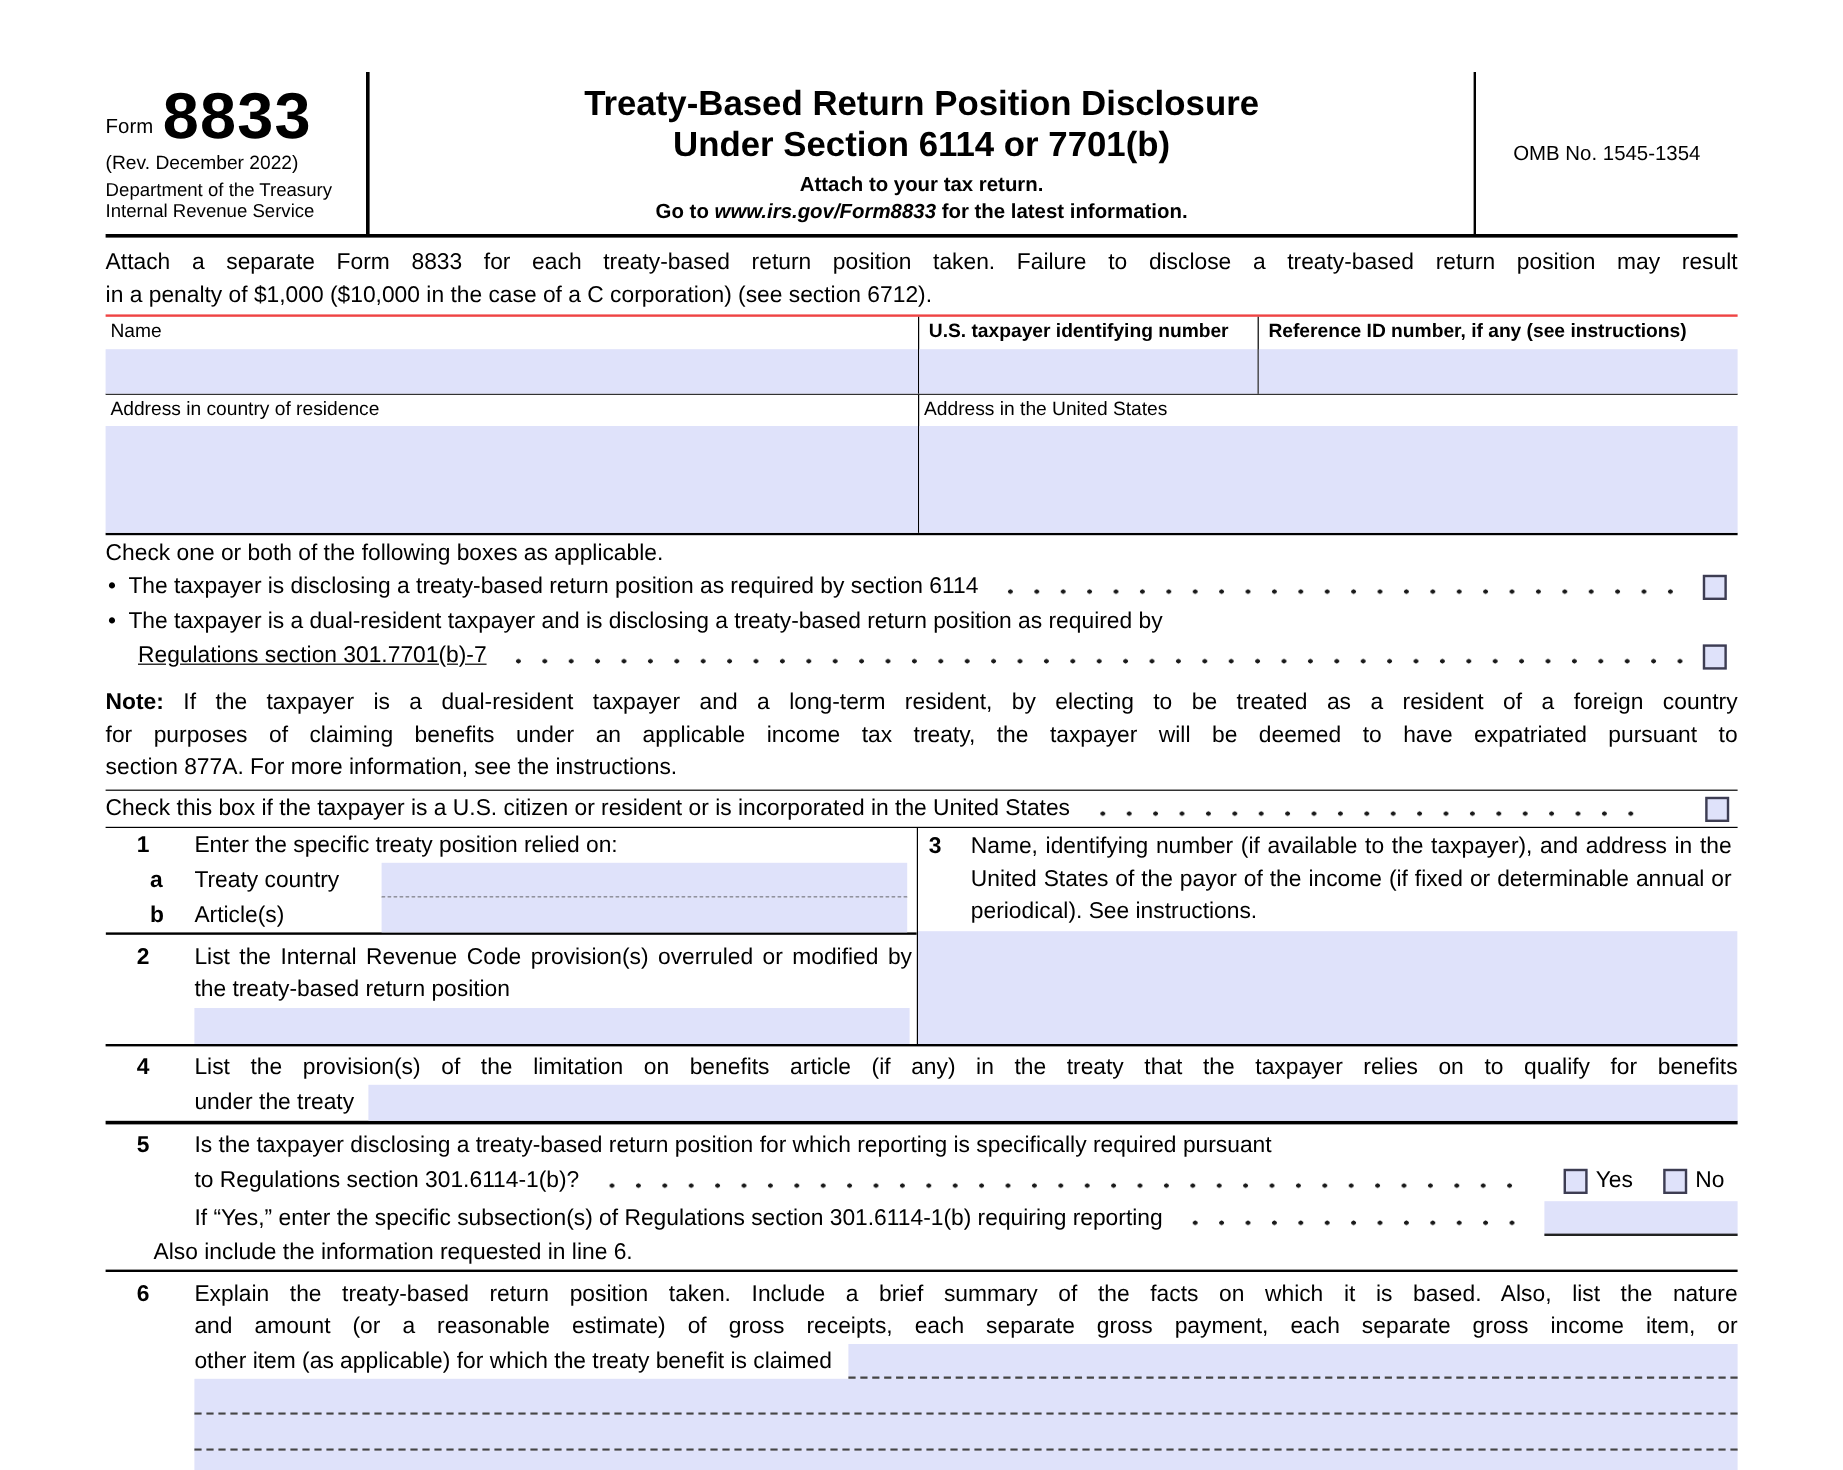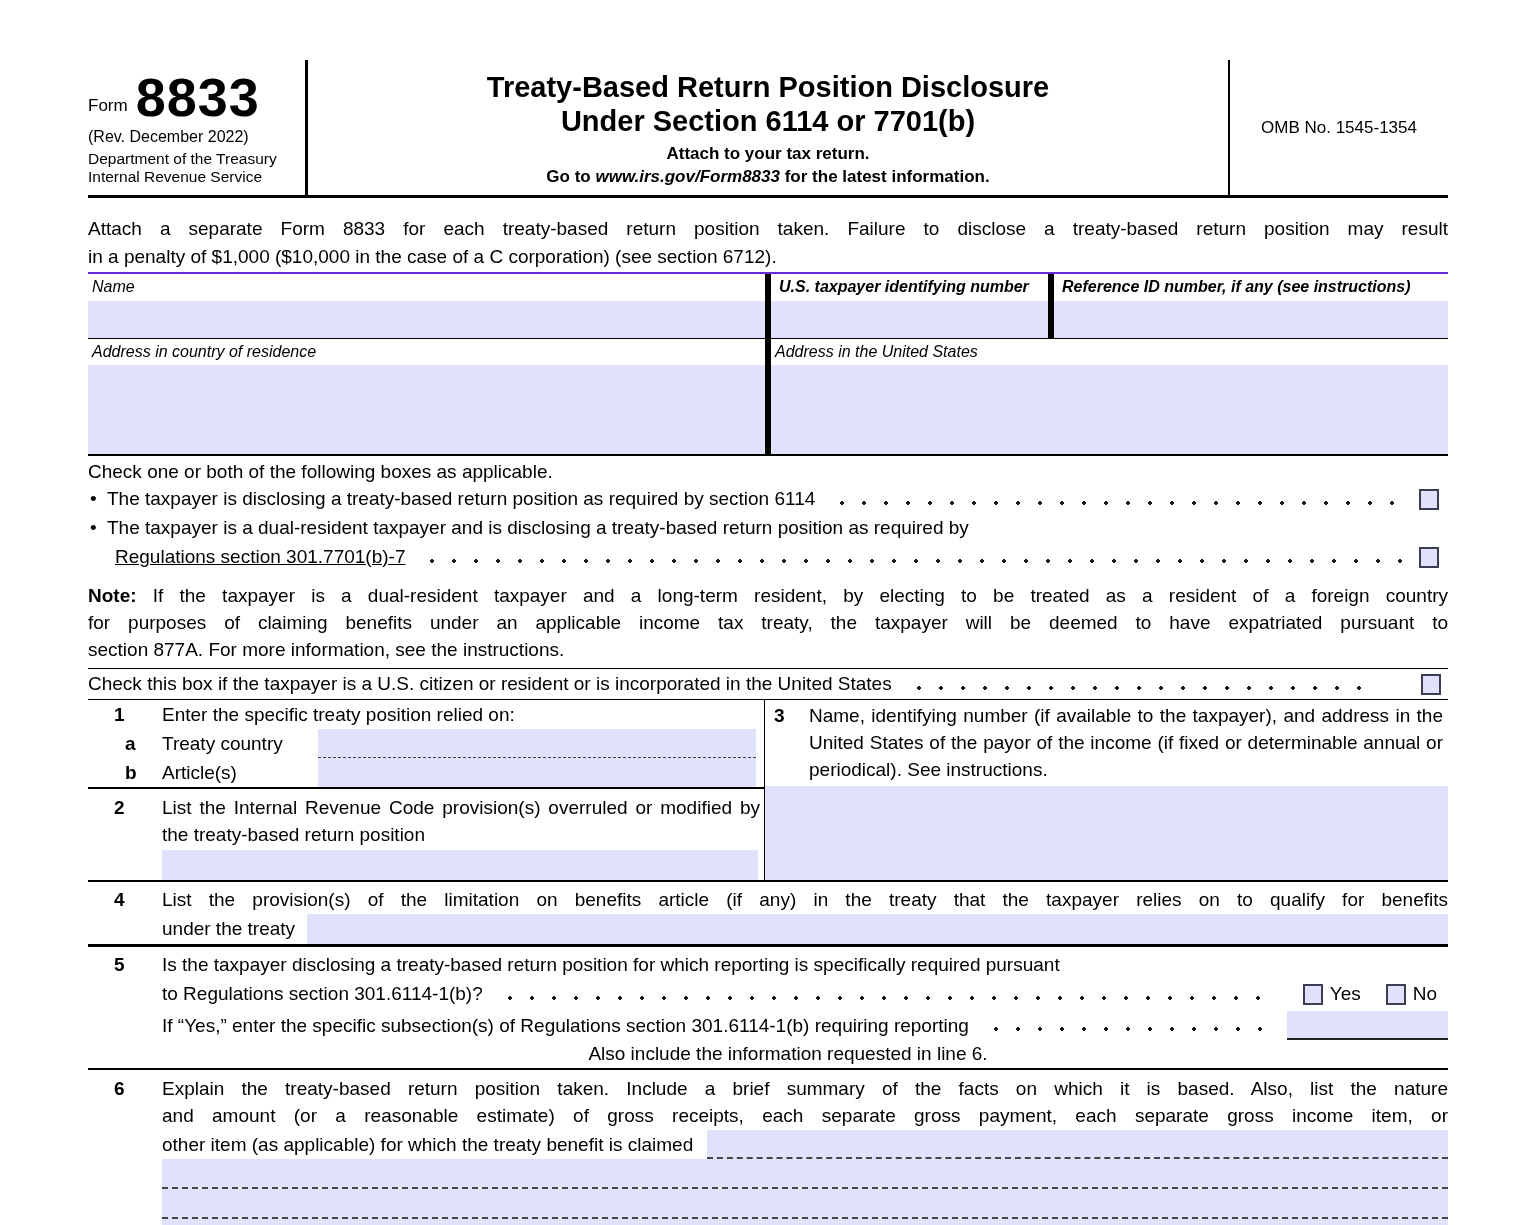--- a/index.html
+++ b/index.html
@@ -33,27 +33,27 @@
   .flush { text-align:justify; text-align-last:justify; }
   .cb { width:20px; height:21px; background:var(--lav); border:2px solid #3d3d52; flex:0 0 auto; }
   .leader { flex:1; align-self:stretch;
     background-image:radial-gradient(circle, #1a1a1a 1.7px, transparent 2.1px);
     background-size:22px 6px; background-repeat:repeat-x;
     background-position:4px calc(100% - 8px); margin:0 12px; }
   .num { width:74px; padding-left:26px; font-weight:bold; flex:0 0 auto; }
   b.inline { font-weight:bold; }
 
   
-  .intro { padding:17px 0 1px; border-bottom:2px solid #6d28d9; }
+  .intro { padding:7px 0 1px; border-bottom:2px solid #ef4444; }
 
   
   .id-row1 { display:grid; grid-template-columns:677px 283px 400px; border-bottom:1px solid #000; }
   .id-row2 { display:grid; grid-template-columns:677px 683px; border-bottom:2px solid #000; }
-  .id-cell { display:flex; flex-direction:column;font-style:italic; }
-  .id-cell + .id-cell { border-left:6px solid #000000; }
+  .id-cell { display:flex; flex-direction:column; }
+  .id-cell + .id-cell { border-left:1px solid #000000; }
   .id-label { font-size:16px; padding:4px 0 0 4px; height:27px; }
   .id-label.bold { font-weight:bold; padding-left:8px; }
   .id-input1 { height:37px; background:var(--lav); }
   .id-label2 { font-size:16px; padding:4px 0 0 4px; height:26px; }
   .id-input2 { height:89px; background:var(--lav); }
 
   
   .chk-intro { height:28px; padding-top:2px; }
   .row-flex { display:flex; align-items:center; }
   .bullet { width:19px; padding-left:2px; flex:0 0 auto; }
@@ -97,21 +97,21 @@
 
   
   .line5 { border-bottom:2px solid #000; padding-top:4px; }
   .l5-q2 { display:flex; margin-left:74px; height:30px; align-items:center; }
   .l5-q2 .leader { margin-right:26px; }
   .yesno-label { margin:0 0 0 7px; }
   .gap25 { width:25px; flex:0 0 auto; }
   .mr11 { margin-right:11px; }
   .l5-sub { display:flex; margin-left:74px; height:31px; align-items:flex-end; }
   .l5-input { width:161px; height:29px; background:var(--lav); border-bottom:2px solid #222; flex:0 0 auto; }
-  .l5-also { margin-left:40px; height:28px;text-align:center; }
+  .l5-also { margin-left:40px; height:28px; }
 
   
   .line6 { padding-top:5px; }
   .l6-line { margin-left:74px; }
   .l6-row3 { display:flex; margin-left:74px; height:30px; align-items:flex-end; }
   .l6-inline-fill { flex:1; height:29px; background:var(--lav); border-bottom:2px dashed #444; margin-left:14px; }
   .l6-bigfill { margin-left:74px; }
   .l6-fill-row { height:30px; background:var(--lav); border-bottom:2px dashed #444; }
   .l6-fill-row.last { height:40px; border-bottom:none; }
 

